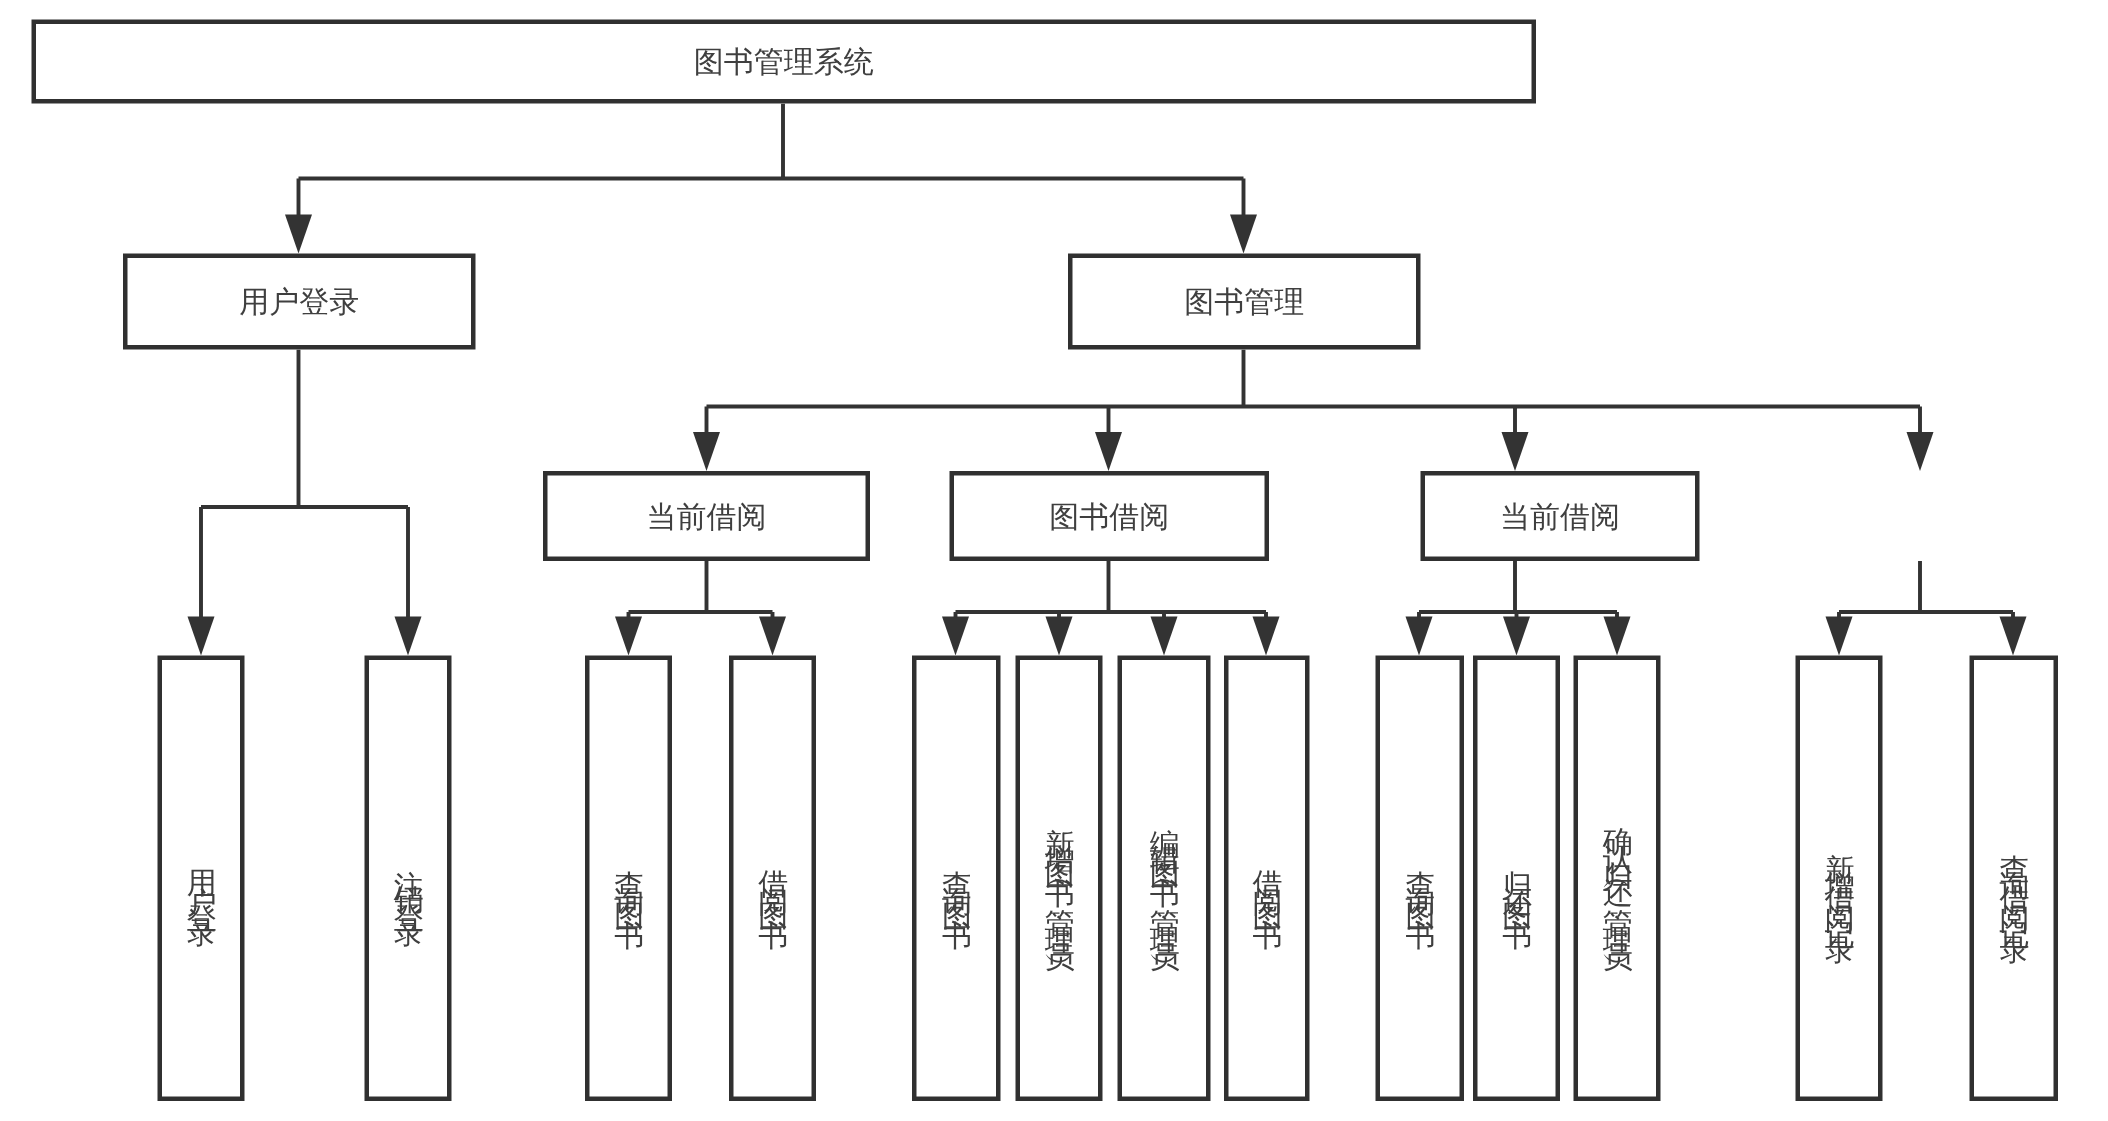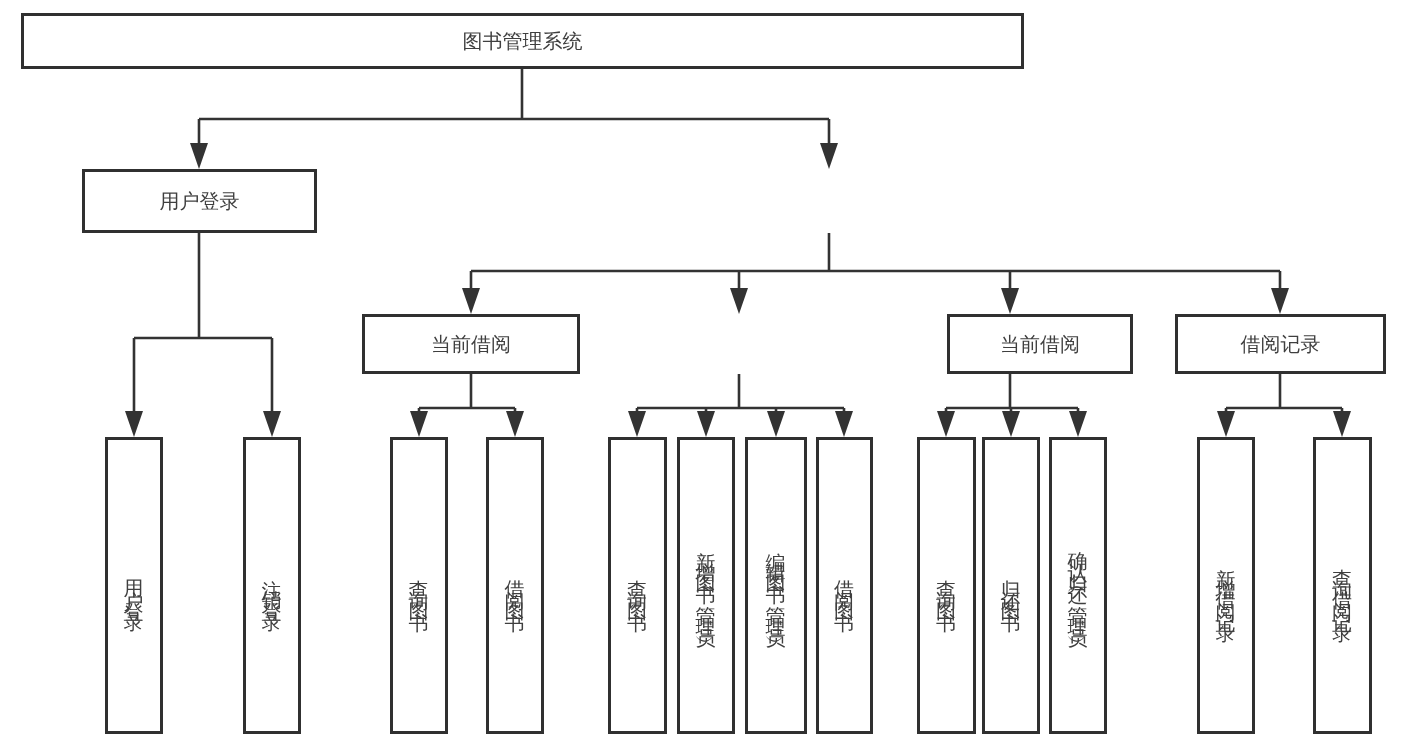--- a/index.html
+++ b/index.html
@@ -55,24 +55,25 @@
       <polygon points="1002,411 1020,411 1011,437"></polygon>
       <polygon points="1069,411 1087,411 1078,437"></polygon>
       <polygon points="1217,411 1235,411 1226,437"></polygon>
       <polygon points="1333,411 1351,411 1342,437"></polygon>
     </g>
   </svg>
 
   <div class="node" style="left:21px;top:13px;width:1003px;height:56px;">图书管理系统</div>
 
   <div class="node" style="left:82px;top:169px;width:235px;height:64px;">用户登录</div>
+  <div class="node" style="left:712px;top:169px;width:235px;height:64px;">图书管理</div>
 
   <div class="node" style="left:362px;top:314px;width:218px;height:60px;">当前借阅</div>
+  <div class="node" style="left:633px;top:314px;width:213px;height:60px;">图书借阅</div>
   <div class="node" style="left:947px;top:314px;width:186px;height:60px;">当前借阅</div>
-  <div class="node" style="left:1175px;top:314px;width:211px;height:60px;">借阅记录</div>
 
   <div class="node v-node" style="left:105px;top:437px;width:58px;height:297px;">
       <span>用户登录</span>
     </div>
   <div class="node v-node" style="left:243px;top:437px;width:58px;height:297px;">
       <span>注销登录</span>
     </div>
 
   <div class="node v-node" style="left:390px;top:437px;width:58px;height:297px;">
       <span>查询图书</span>

